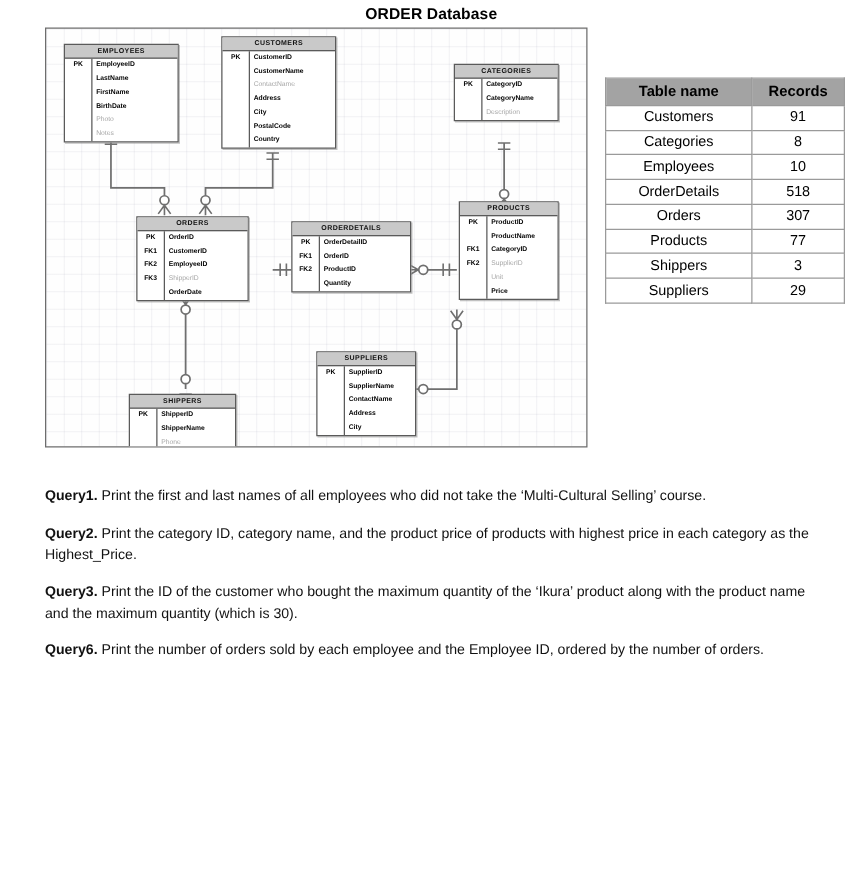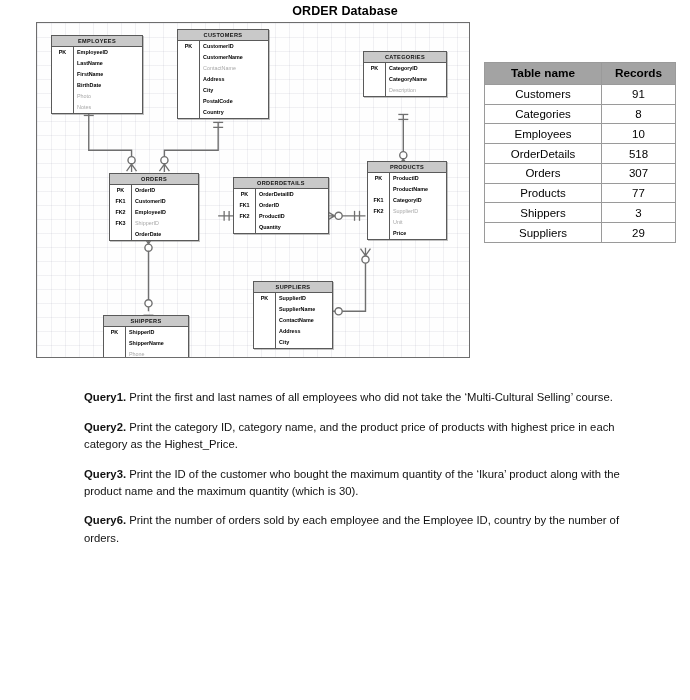--- a/index.html
+++ b/index.html
@@ -48,21 +48,21 @@
   }
   #records-table th,#records-table td{
     border:1px solid #9a9a9a;text-align:center;
     font-size:11.5px;padding:3.4px 0;
   }
   #records-table th{background:#a3a3a3;font-weight:bold;font-size:11.8px;}
   #records-table td.tname{width:118px;}
   #records-table td.recs{width:74px;}
   
   #queries{position:absolute;left:36px;top:378px;width:618px;}
-  .query{font-size:11.3px;line-height:17.4px;margin-bottom:12px;color:#111;margin-left:48px;}
+  .query{font-size:11.3px;line-height:17.4px;margin-bottom:12px;color:#111;}
   .query .qlabel{font-weight:bold;}
 </style>
 </head>
 <body>
 
 <div id="doc-title">ORDER Database</div>
 
 <div id="er-frame">
 
   <svg id="er-links" viewBox="0 0 434 336" preserveAspectRatio="none">
@@ -325,15 +325,15 @@
   <p class="query">
     <span class="qlabel">Query1.</span><span> Print the first and last names of all employees who did not take the ‘Multi-Cultural Selling’ course.</span>
   </p>
   <p class="query">
     <span class="qlabel">Query2.</span><span> Print the category ID, category name, and the product price of products with highest price in each category as the Highest_Price.</span>
   </p>
   <p class="query">
     <span class="qlabel">Query3.</span><span> Print the ID of the customer who bought the maximum quantity of the ‘Ikura’ product along with the product name and the maximum quantity (which is 30).</span>
   </p>
   <p class="query">
-    <span class="qlabel">Query6.</span><span> Print the number of orders sold by each employee and the Employee ID, country by the number of orders.</span>
+    <span class="qlabel">Query6.</span><span> Print the number of orders sold by each employee and the Employee ID, ordered by the number of orders.</span>
   </p>
 </div>
 
 </body></html>

